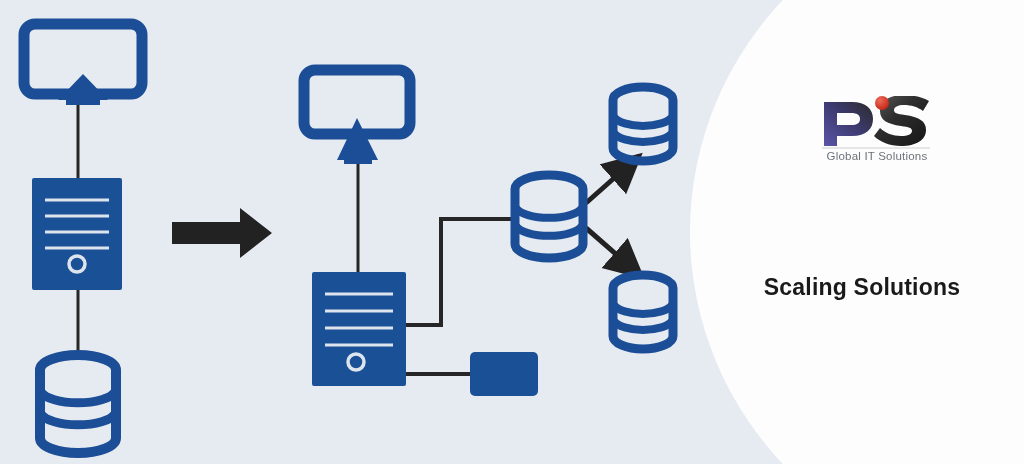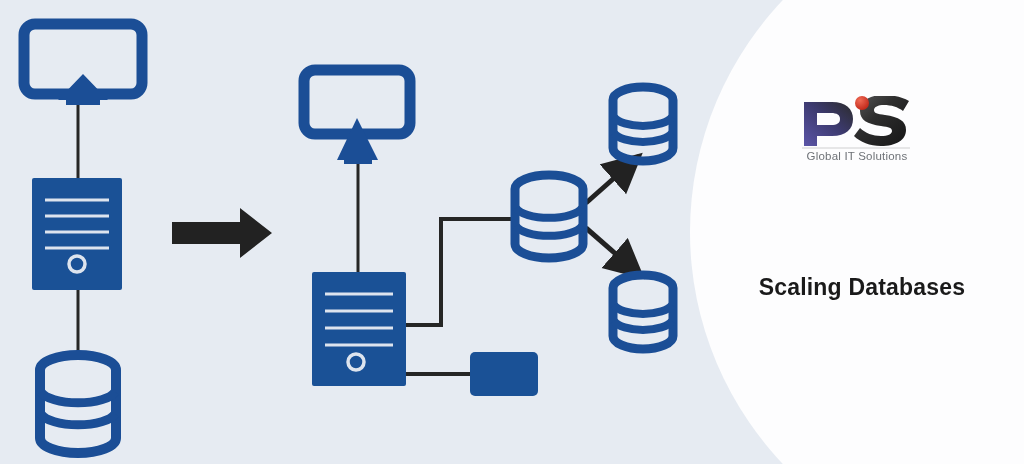--- a/index.html
+++ b/index.html
@@ -27,21 +27,21 @@
     left:1000px; top:0; width:120px; height:464px;
     background:#FDFDFE;
   }
   .svg-layer {
     position:absolute; left:0; top:0;
     width:1024px; height:464px;
   }
   
   #logo {
     position:absolute;
-    left:792px; top:96px;
+    left:812px; top:96px;
     width:130px; height:76px;
   }
   #logo-sub {
     position:absolute;
     left:0; top:54px;
     width:130px;
     text-align:center;
     font-size:11.5px;
     color:#6E7277;
     letter-spacing:0.2px;
@@ -181,15 +181,15 @@
                C110,1 101,-1 92,-1 C77,-1 68,5 68,15 C68,24 75,28 89,30
                C97,31 100,32 100,35 C100,38 96,40 89,40 C81,40 73,37 68,32 Z" fill="url(#gS)"></path>
 
       <circle cx="70" cy="7" r="7" fill="url(#gDot)"></circle>
 
       <rect x="10" y="51" width="108" height="2" fill="#CFCFCF" opacity="0.5"></rect>
     </svg>
     <div id="logo-sub">Global IT Solutions</div>
   </div>
 
-  <div id="title">Scaling Databases</div>
+  <div id="title">Scaling Solutions</div>
 
 </div>
 
 </body></html>

